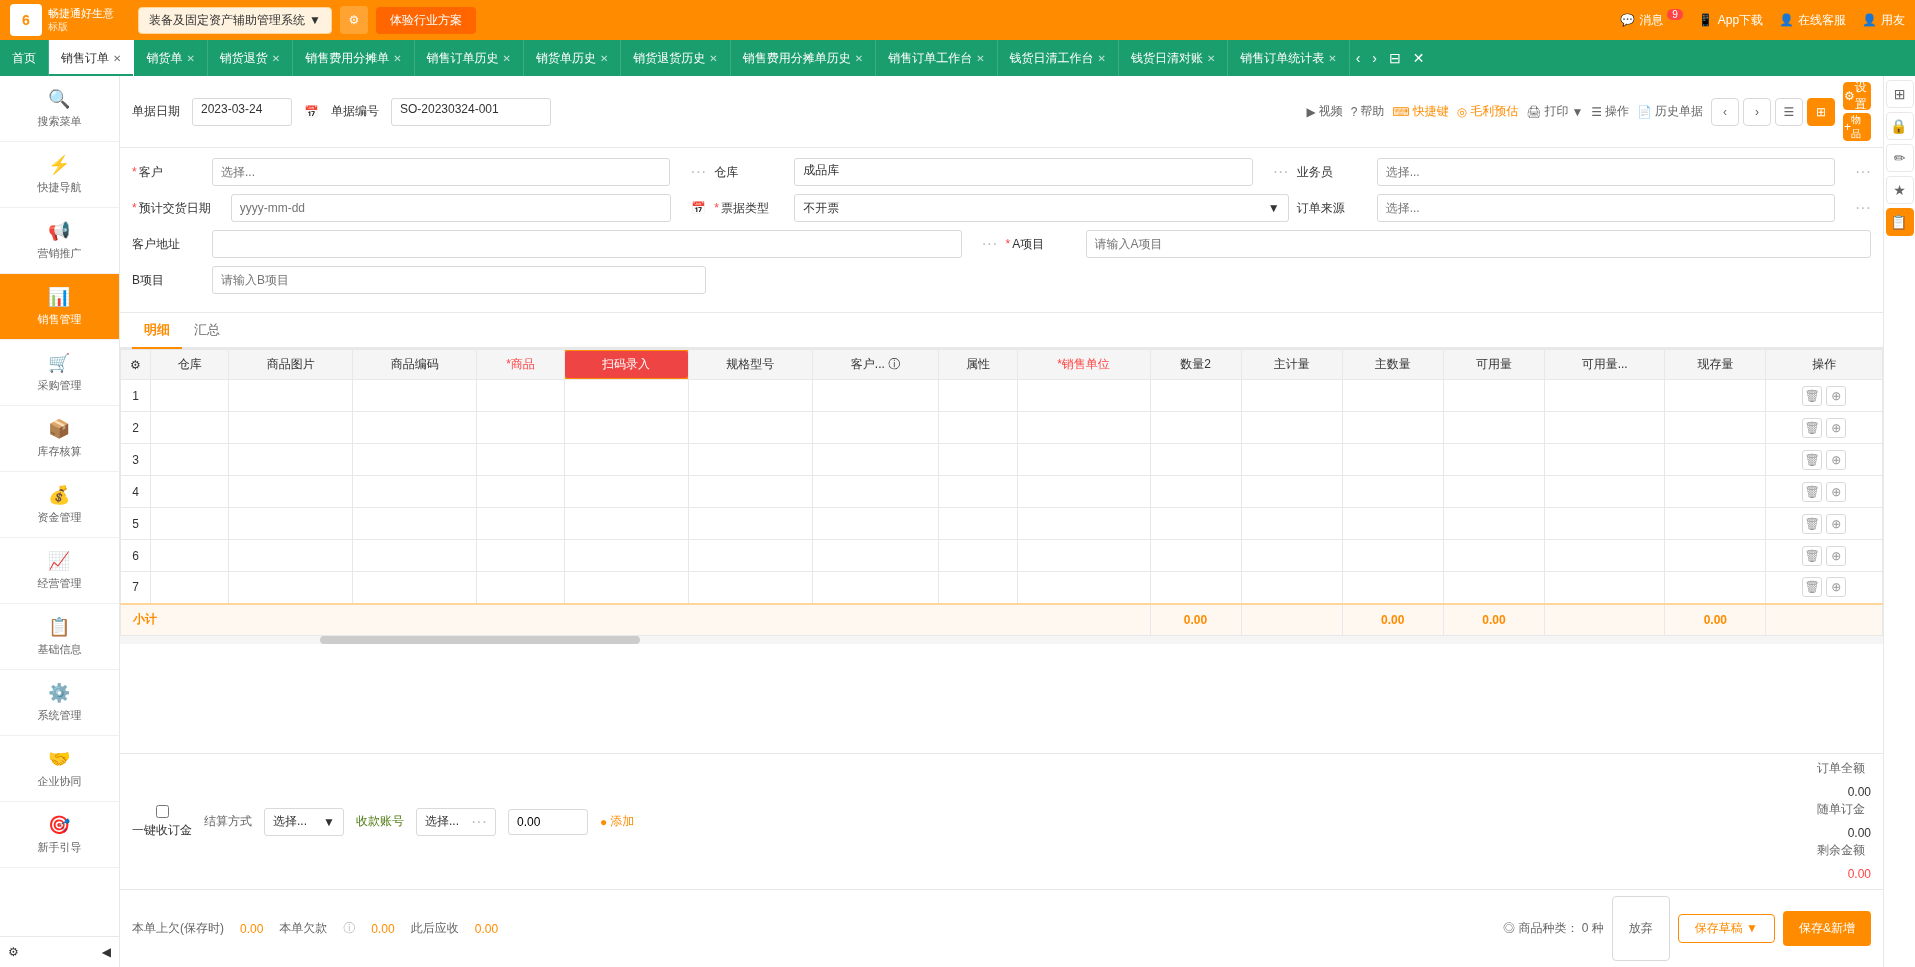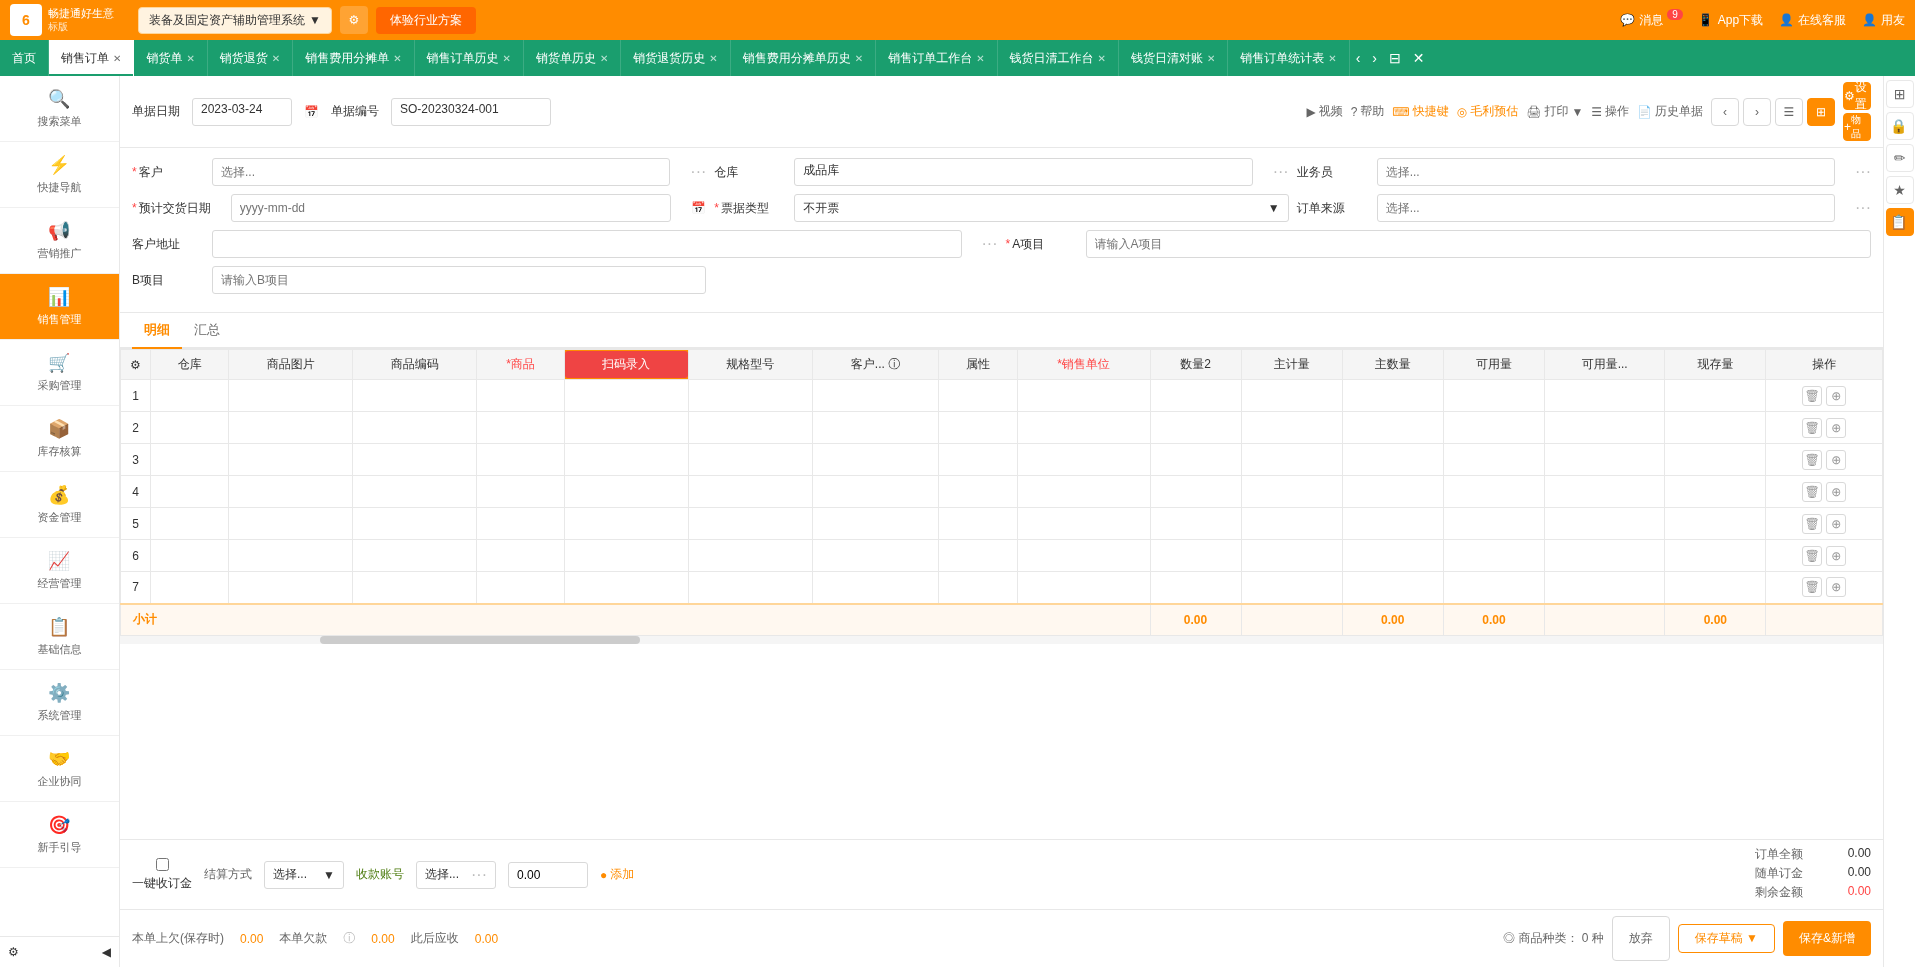--- a/index.html
+++ b/index.html
@@ -70,28 +70,28 @@
     .row-ops { display: flex; justify-content: center; gap: 4px; }
     .row-op-btn { width: 20px; height: 20px; border: 1px solid #d9d9d9; border-radius: 3px; display: flex; align-items: center; justify-content: center; cursor: pointer; color: #999; font-size: 12px; }
     .gear-col { width: 30px; }
 
     
     .bottom-area { background: #fff; border-top: 1px solid #e8e8e8; padding: 6px 12px; display: flex; align-items: center; gap: 12px; flex-shrink: 0; }
     .checkbox-label { display: flex; align-items: center; gap: 4px; cursor: pointer; flex-direction: column; }
     .bottom-input { border: 1px solid #d9d9d9; border-radius: 3px; padding: 3px 8px; font-size: 12px; height: 26px; min-width: 80px; }
     .add-btn { color: #ff8c00; cursor: pointer; display: flex; align-items: center; gap: 3px; }
     .bottom-summary { margin-left: auto; text-align: right; font-size: 12px; }
-    .summary-row { display: flex; align-items: flex-start; justify-content: flex-end; gap: 8px; margin-bottom: 2px; }
+    .summary-row { display: flex; align-items: center; justify-content: flex-end; gap: 8px; margin-bottom: 2px; flex-direction: column; }
     .summary-label { color: #666; }
     .summary-value { color: #333; min-width: 60px; text-align: right; }
 
     
     .status-bar { background: #fff; border-top: 1px solid #e8e8e8; padding: 6px 12px; display: flex; align-items: center; gap: 16px; font-size: 12px; color: #666; flex-shrink: 0; }
     .status-bar-right { margin-left: auto; display: flex; align-items: center; gap: 8px; }
-    .discard-btn { border: 1px solid #d9d9d9; border-radius: 4px; padding: 13px 16px; background: #fff; color: #666; cursor: pointer; font-size: 12px; }
+    .discard-btn { border: 1px solid #d9d9d9; border-radius: 4px; padding: 23px 16px; background: #fff; color: #666; cursor: pointer; font-size: 12px; }
     .save-draft-btn { border: 1px solid #ff8c00; border-radius: 4px; padding: 5px 16px; background: #fff; color: #ff8c00; cursor: pointer; font-size: 12px; }
     .save-new-btn { border: none; border-radius: 4px; padding: 9px 16px; background: #ff8c00; color: #fff; cursor: pointer; font-size: 12px; }
 
     
     .right-sidebar { width: 32px; background: #fff; border-left: 1px solid #e8e8e8; display: flex; flex-direction: column; align-items: center; padding: 4px 0; gap: 2px; }
     .rs-btn { width: 28px; height: 28px; border: 1px solid #e8e8e8; border-radius: 4px; display: flex; align-items: center; justify-content: center; cursor: pointer; color: #666; font-size: 14px; margin-bottom: 2px; }
     .rs-btn.orange { background: #ff8c00; color: #fff; border-color: #ff8c00; }
 
     .scrollbar-area { background: #f5f5f5; height: 8px; }
     .scrollbar-track { background: #ccc; height: 8px; width: 320px; border-radius: 4px; margin: 0 200px; }

